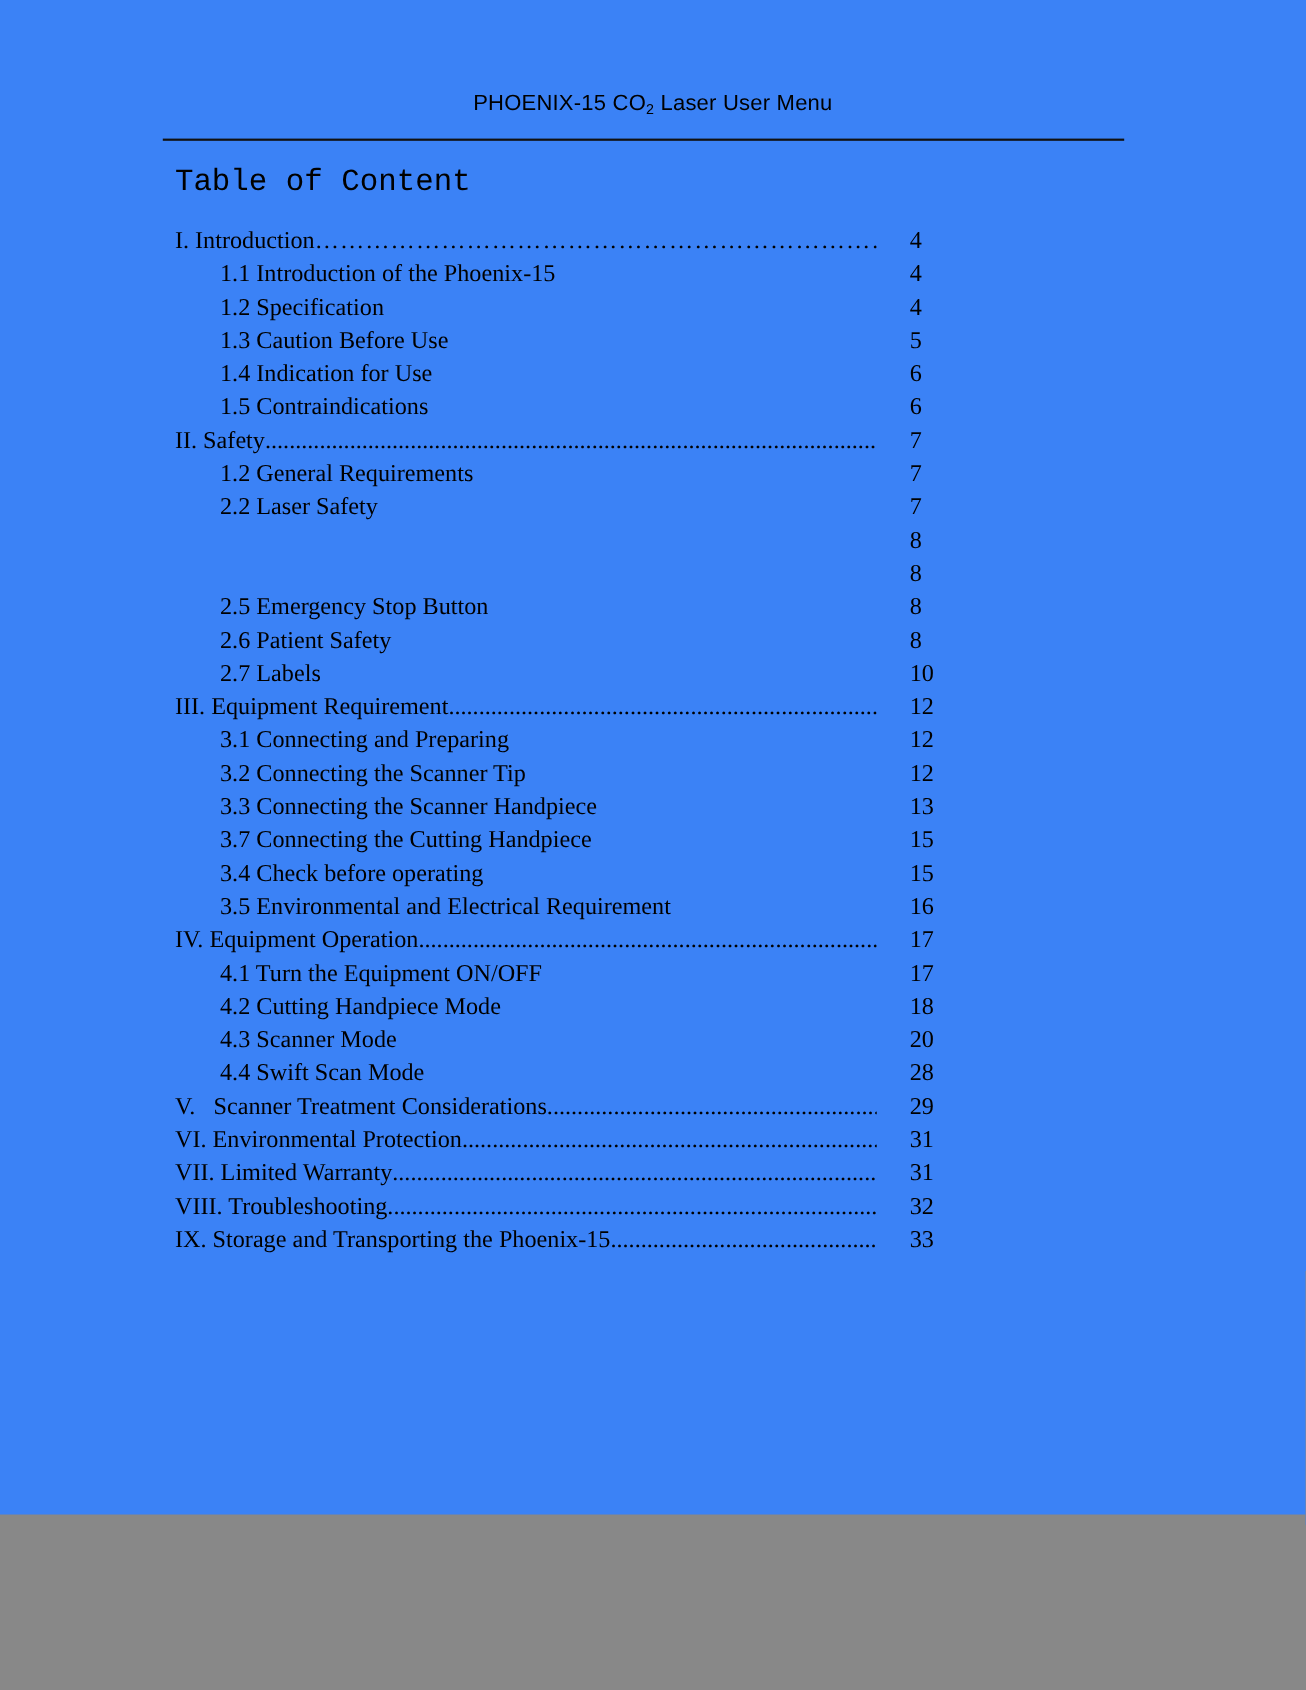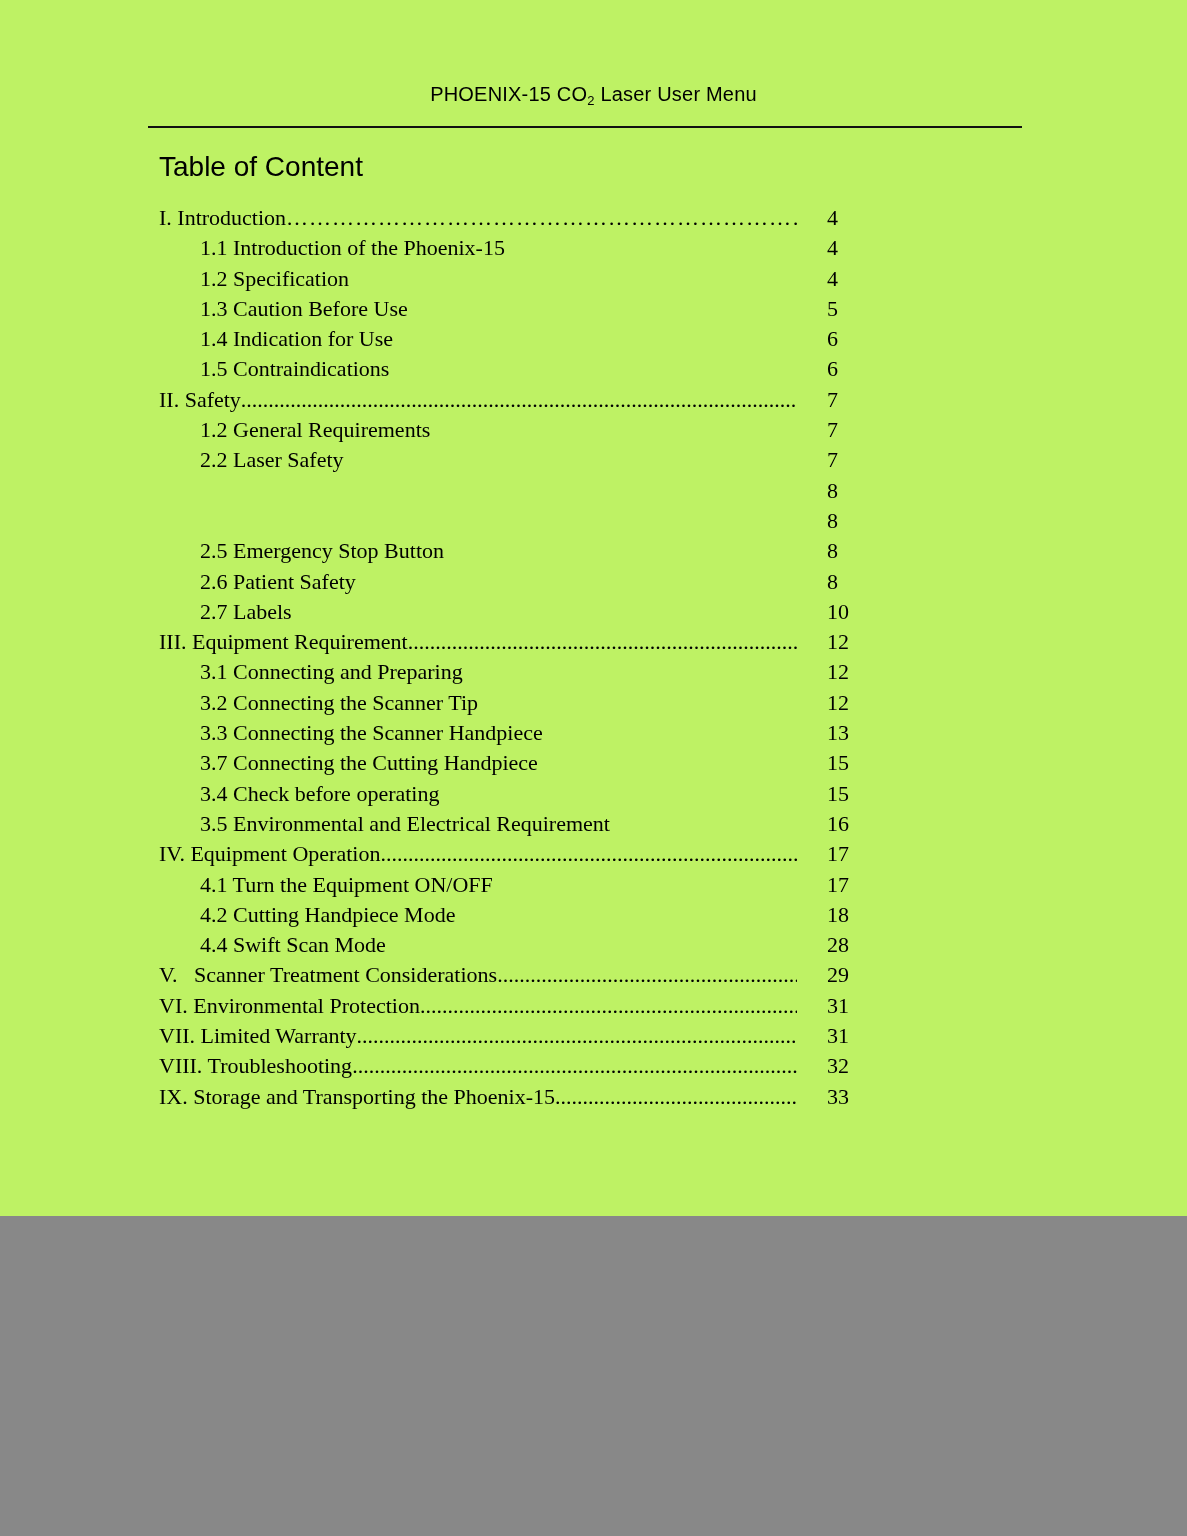--- a/index.html
+++ b/index.html
@@ -1,21 +1,21 @@
 <!DOCTYPE html>
 <html><head>
 <meta charset="utf-8">
 <style>
   html, body { margin: 0; padding: 0; background: #888; }
   .page {
     position: relative;
     width: 1187px;
-    height: 1216px;
+    height: 1377px;
     margin: 0 auto;
-    background: #bef264;
+    background: #3b82f6;
     color: #000000;
     font-family: "Liberation Serif", serif;
     overflow: hidden;
   }
   .header {
     position: absolute;
     top: 83px;
     left: 0;
     width: 100%;
     text-align: center;
@@ -35,21 +35,21 @@
     height: 2px;
     background: #111111;
   }
   .toc-heading {
     position: absolute;
     top: 151px;
     left: 159px;
     margin: 0;
     font-size: 28px;
     font-weight: 400;
-    font-family: Liberation Sans, sans-serif;
+    font-family: Liberation Mono, monospace;
   }
   .toc {
     position: absolute;
     top: 203px;
     left: 159px;
     width: 716px;
   }
   .toc-row {
     display: flex;
     align-items: flex-end;
@@ -194,20 +194,25 @@
     <span class="toc-label">4.1 Turn the Equipment ON/OFF</span>
     <span class="toc-leader"></span>
     <span class="toc-page">17</span>
   </div>
       <div class="toc-row indent-1">
     <span class="toc-label">4.2 Cutting Handpiece Mode</span>
     <span class="toc-leader"></span>
     <span class="toc-page">18</span>
   </div>
       <div class="toc-row indent-1">
+    <span class="toc-label">4.3 Scanner Mode</span>
+    <span class="toc-leader"></span>
+    <span class="toc-page">20</span>
+  </div>
+      <div class="toc-row indent-1">
     <span class="toc-label">4.4 Swift Scan Mode</span>
     <span class="toc-leader"></span>
     <span class="toc-page">28</span>
   </div>
       <div class="toc-row">
     <span class="toc-label">V.   Scanner Treatment Considerations</span>
     <span class="toc-leader dots">................................................................................................................................................................................</span>
     <span class="toc-page">29</span>
   </div>
       <div class="toc-row">

